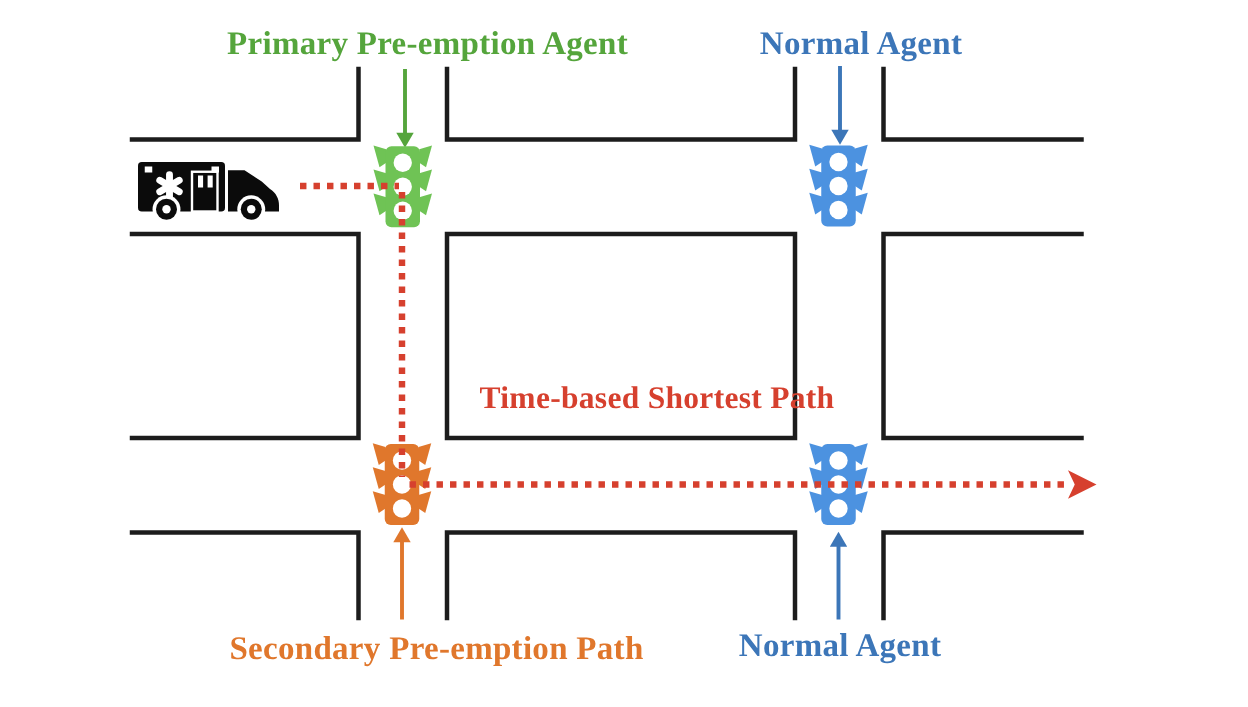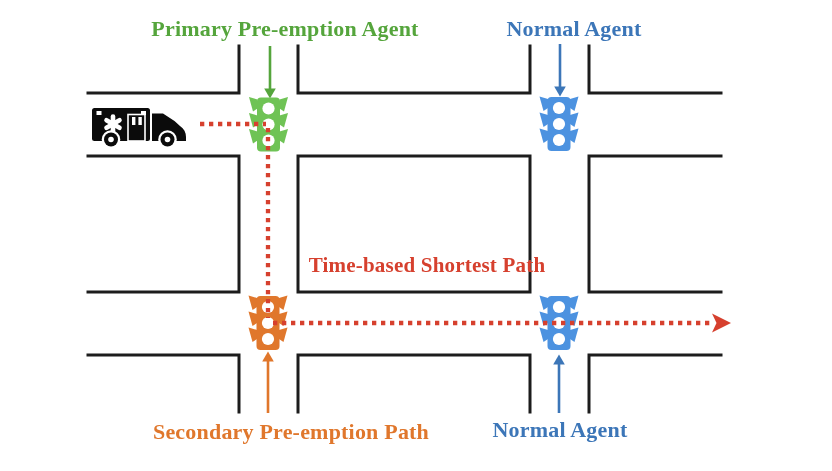--- a/index.html
+++ b/index.html
@@ -101,18 +101,18 @@
     <g>
       <path d="M200 124 H266 M268 128 V318 M273 323 H713" fill="none" stroke-width="4.3" stroke-dasharray="4.3 4.7" stroke-linecap="butt" stroke="#D6402E"></path>
       <path d="M712 313.5 L731 323 L712 332.5 L716.5 323 Z" stroke="none" fill="#D6402E"></path>
     </g>
   </svg>
 
   <div class="label" style="left: 285px; top: 17px; color: rgb(85, 165, 60);">Primary Pre-emption Agent</div>
 
   <div class="label" style="left: 574px; top: 17px; color: rgb(60, 118, 184);">Normal Agent</div>
 
-  <div class="label label-path" style="left: 417px; top: 254px; color: rgb(214, 64, 46); padding-left: 20px;">Time-based Shortest Path</div>
+  <div class="label label-path" style="left: 428px; top: 254px; color: rgb(214, 64, 46); padding-left: 20px;">Time-based Shortest Path</div>
 
   <div class="label" style="left: 291px; top: 420px; color: rgb(224, 119, 44);">Secondary Pre-emption Path</div>
 
   <div class="label" style="left: 560px; top: 418px; color: rgb(60, 118, 184);">Normal Agent</div>
 </div>
 
 </body></html>

